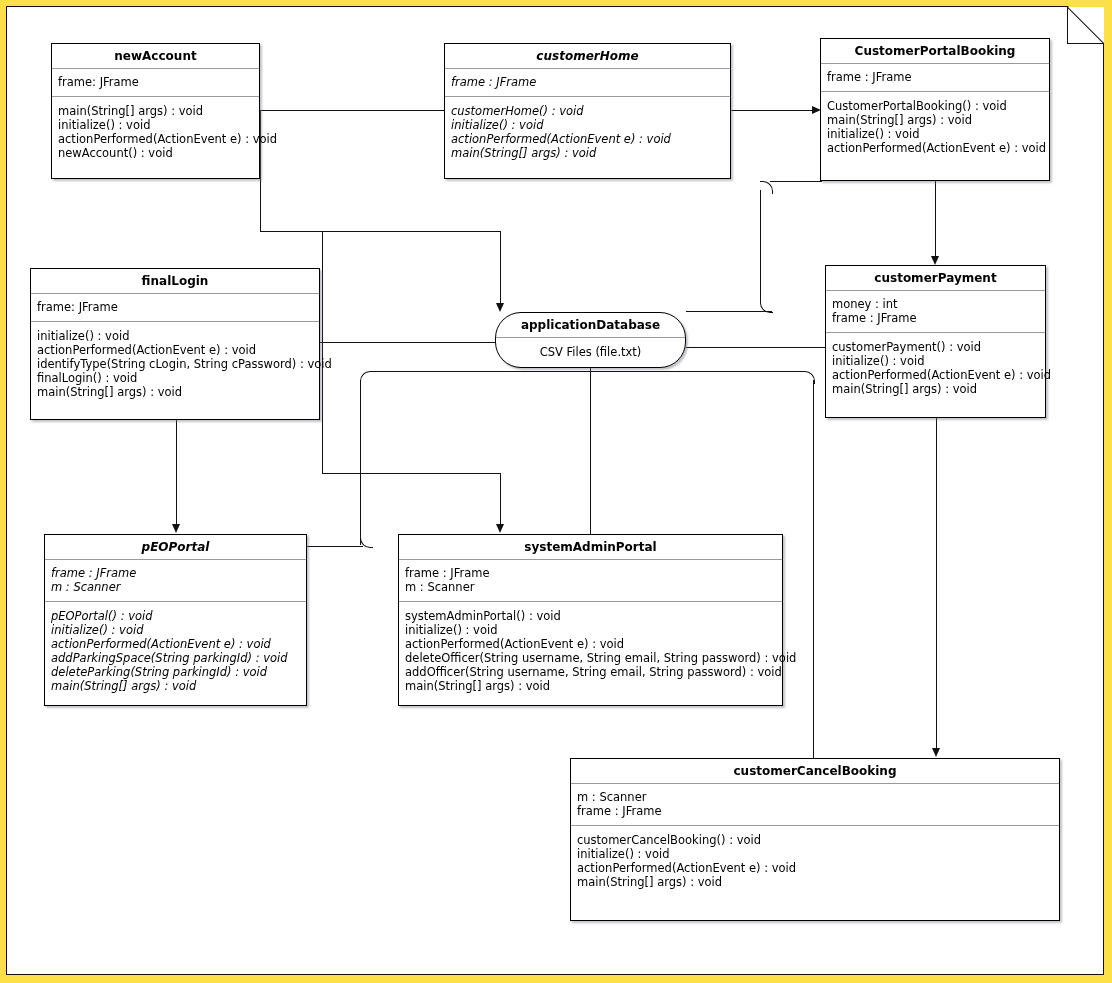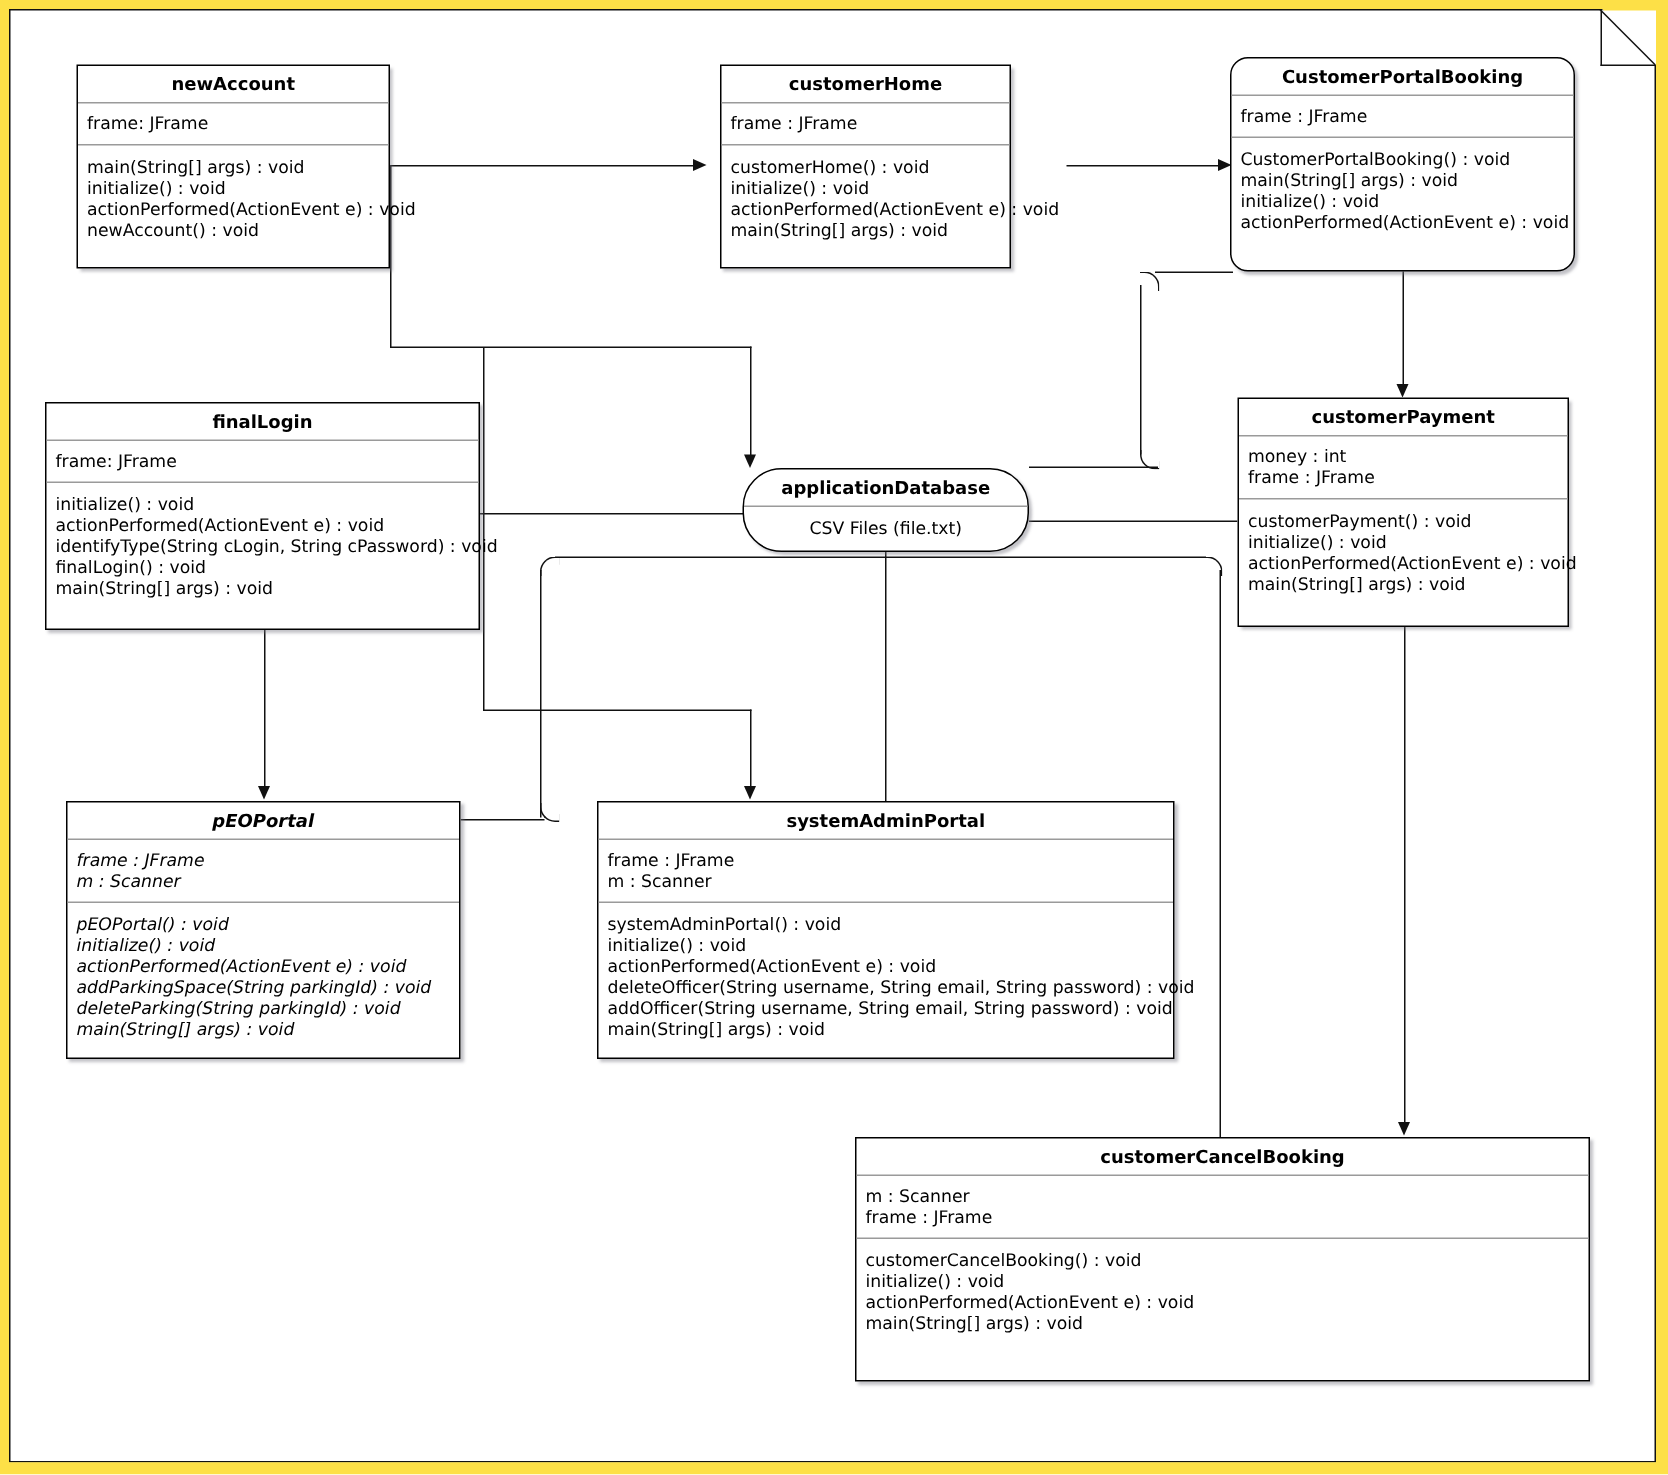--- a/index.html
+++ b/index.html
@@ -159,34 +159,34 @@
       <div class="row">frame: JFrame</div>
     </div>
     <div class="ops">
       <div class="row">main(String[] args) : void</div>
       <div class="row">initialize() : void</div>
       <div class="row">actionPerformed(ActionEvent e) : void</div>
       <div class="row">newAccount() : void</div>
     </div>
   </div>
 
-  <div class="uml" style="left:480px;top:43px;width:194px;height:136px;">
+  <div class="uml" style="left:444px;top:43px;width:287px;height:136px;font-style:italic;">
     <div class="title">customerHome</div>
     <div class="attrs">
       <div class="row">frame : JFrame</div>
     </div>
     <div class="ops">
       <div class="row">customerHome() : void</div>
       <div class="row">initialize() : void</div>
       <div class="row">actionPerformed(ActionEvent e) : void</div>
       <div class="row">main(String[] args) : void</div>
     </div>
   </div>
 
-  <div class="uml" style="left:820px;top:38px;width:230px;height:143px;border-radius:12px;">
+  <div class="uml" style="left:820px;top:38px;width:230px;height:143px;">
     <div class="title">CustomerPortalBooking</div>
     <div class="attrs">
       <div class="row">frame : JFrame</div>
     </div>
     <div class="ops">
       <div class="row">CustomerPortalBooking() : void</div>
       <div class="row">main(String[] args) : void</div>
       <div class="row">initialize() : void</div>
       <div class="row">actionPerformed(ActionEvent e) : void</div>
     </div>

